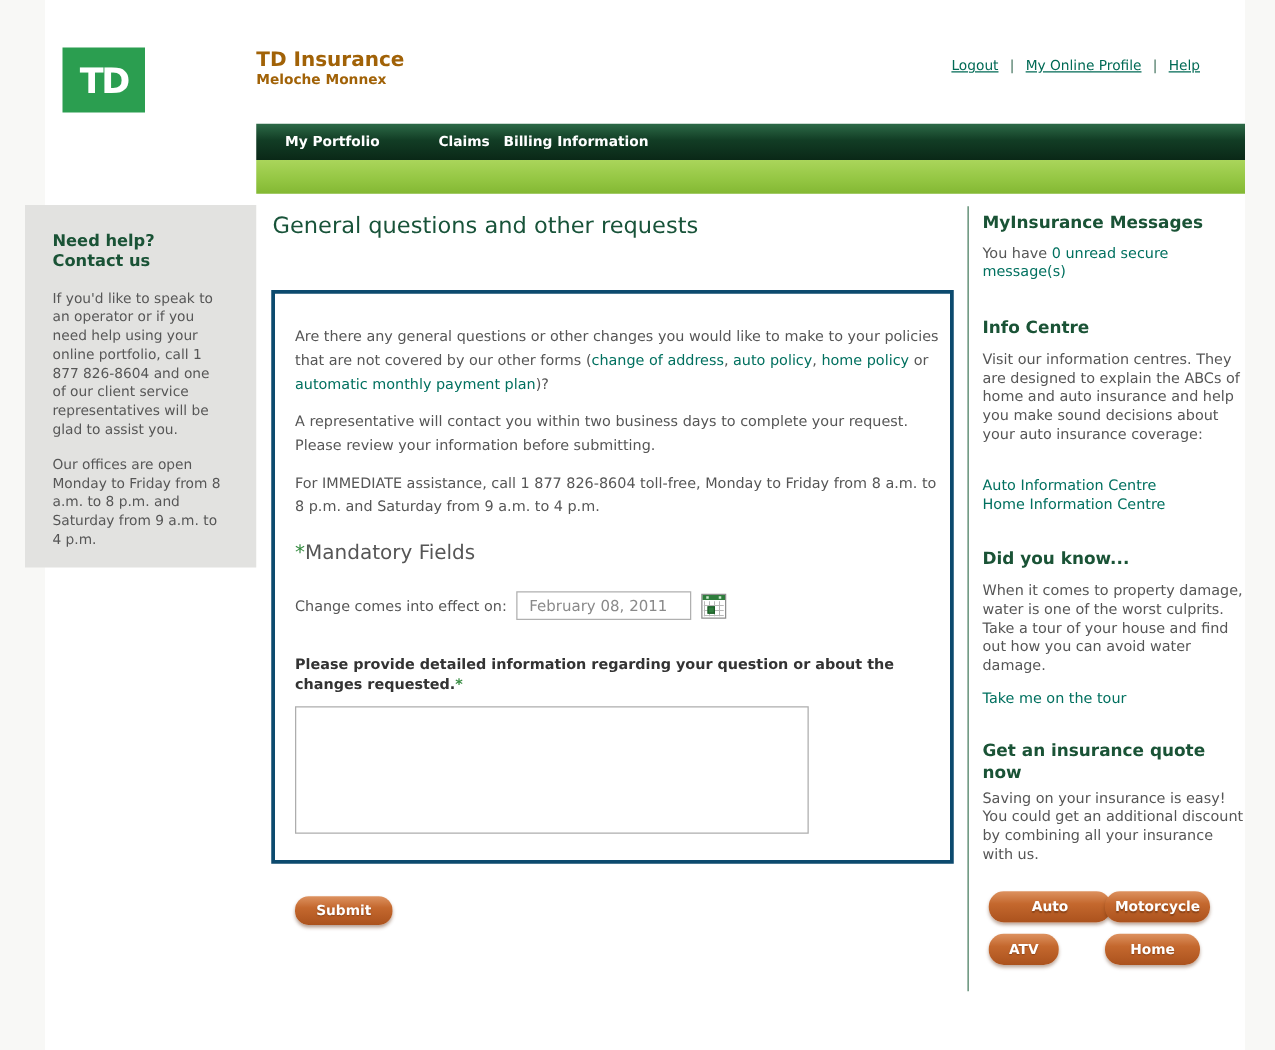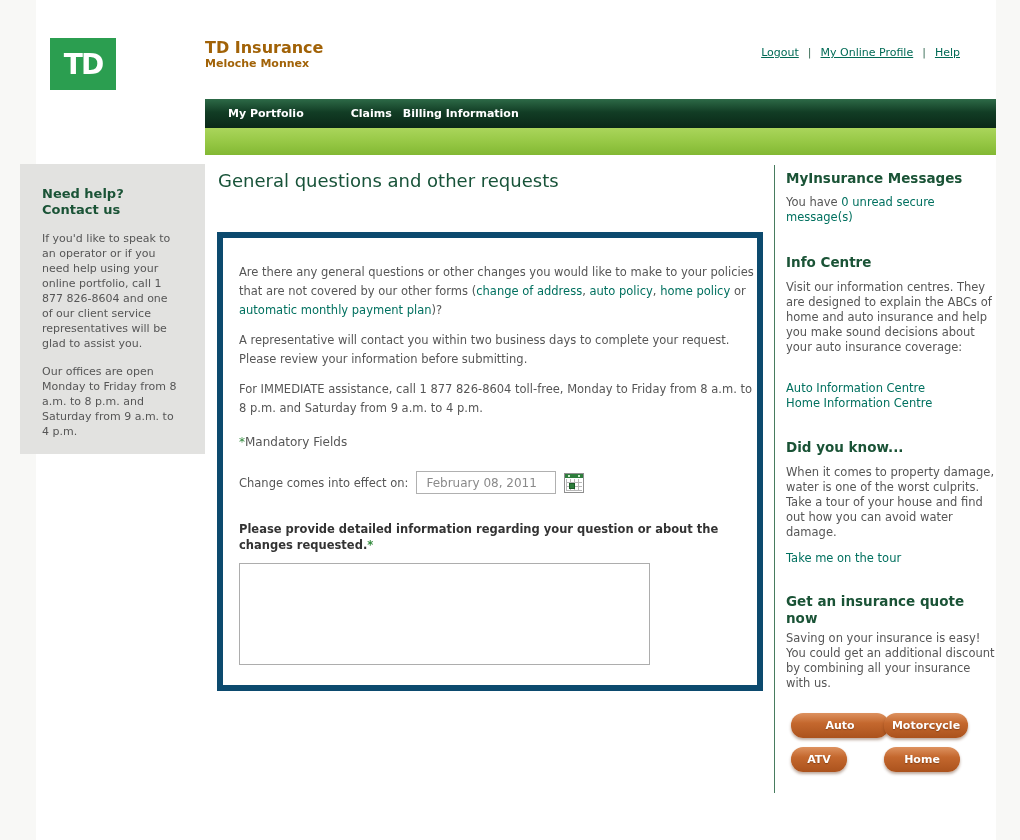--- a/index.html
+++ b/index.html
@@ -29,25 +29,25 @@
   .green-bar { position:absolute; left:205px; top:128px; width:791px; height:27px;
                background:linear-gradient(180deg,#aad55b 0%,#95c744 55%,#83b833 100%); }
 
   
   .help-box { position:absolute; left:20px; top:164px; width:185px; height:290px; background:#e2e2e0; padding:22px 24px 0 22px; }
   .help-heading { color:#1a5336; font-size:13px; font-weight:bold; line-height:16px; }
   .help-box p { color:#565656; font-size:11px; line-height:15px; margin-top:13px; }
 
   
   .page-title { position:absolute; left:218px; top:170px; font-size:18px; color:#185339; }
-  .content-box { position:absolute; left:217px; top:232px; width:546px; height:459px; border:6px solid #0c4a6e; background:#fff; padding:25px 16px 0 16px; }
+  .content-box { position:absolute; left:217px; top:232px; width:546px; height:459px; border:3px solid #0c4a6e; background:#fff; padding:25px 16px 0 16px; }
   .content-box p { color:#565656; font-size:11.5px; line-height:19px; width:522px; }
   .content-box p + p { margin-top:11px; }
   .content-box a { color:#00705f; text-decoration:none; cursor:pointer; }
-  .mandatory { margin-top:17px; font-size:12px; color:#565656; }
+  .mandatory { margin-top:17px; font-size:16px; color:#565656; }
   .green-star { color:#338a3e; }
   .date-row { margin-top:22px; display:flex; align-items:center; }
   .date-label { font-size:11.5px; color:#565656; }
   .date-input { margin-left:8px; width:140px; height:23px; border:1px solid #b0b0b0; font-family:"DejaVu Sans",sans-serif;
                 font-size:12px; color:#8a8a8a; padding-left:9px; }
   .cal-btn { position:relative; margin-left:8px; width:20px; height:20px; background:#fff; border:1px solid #8f8f8f; cursor:pointer; }
   .cal-top { position:absolute; left:0; top:0; right:0; height:4px; background:#2e7d3c; }
   .cal-top::before, .cal-top::after { content:""; position:absolute; top:1px; width:2px; height:2px; background:#cdeccd; }
   .cal-top::before { left:3px; } .cal-top::after { right:3px; }
   .cal-grid { position:absolute; left:1px; right:1px; top:5px; bottom:1px;
@@ -124,20 +124,21 @@
       <span class="cal-btn">
         <span class="cal-grid"></span>
         <span class="cal-top"></span>
         <span class="cal-cell"></span>
       </span>
     </div>
 
     <div class="details-label"><span>Please provide detailed information regarding your question or about the changes requested.</span><span class="green-star">*</span></div>
     <textarea class="details-area" style=""></textarea>
 
+    <div><button class="submit-btn">Submit</button></div>
   </div>
 
   <div class="divider"></div>
   <div class="sidebar">
     <div class="sb-h" style="top:170px;">MyInsurance Messages</div>
     <div class="sb-p" style="top:195px;"><span>You have </span><a class="sb-link" style="display:inline;">0 unread secure message(s)</a></div>
 
     <div class="sb-h" style="top:254px;">Info Centre</div>
     <div class="sb-p" style="top:280px;">Visit our information centres. They are designed to explain the ABCs of home and auto insurance and help you make sound decisions about your auto insurance coverage:</div>
     <div class="sb-p" style="top:381px;">

